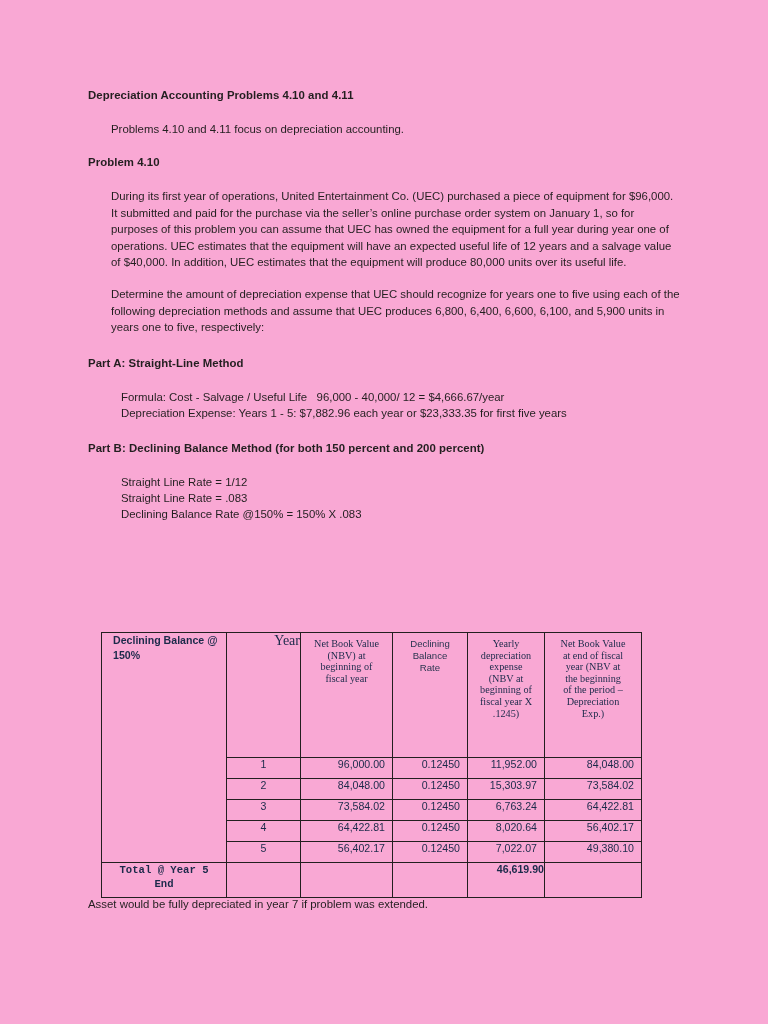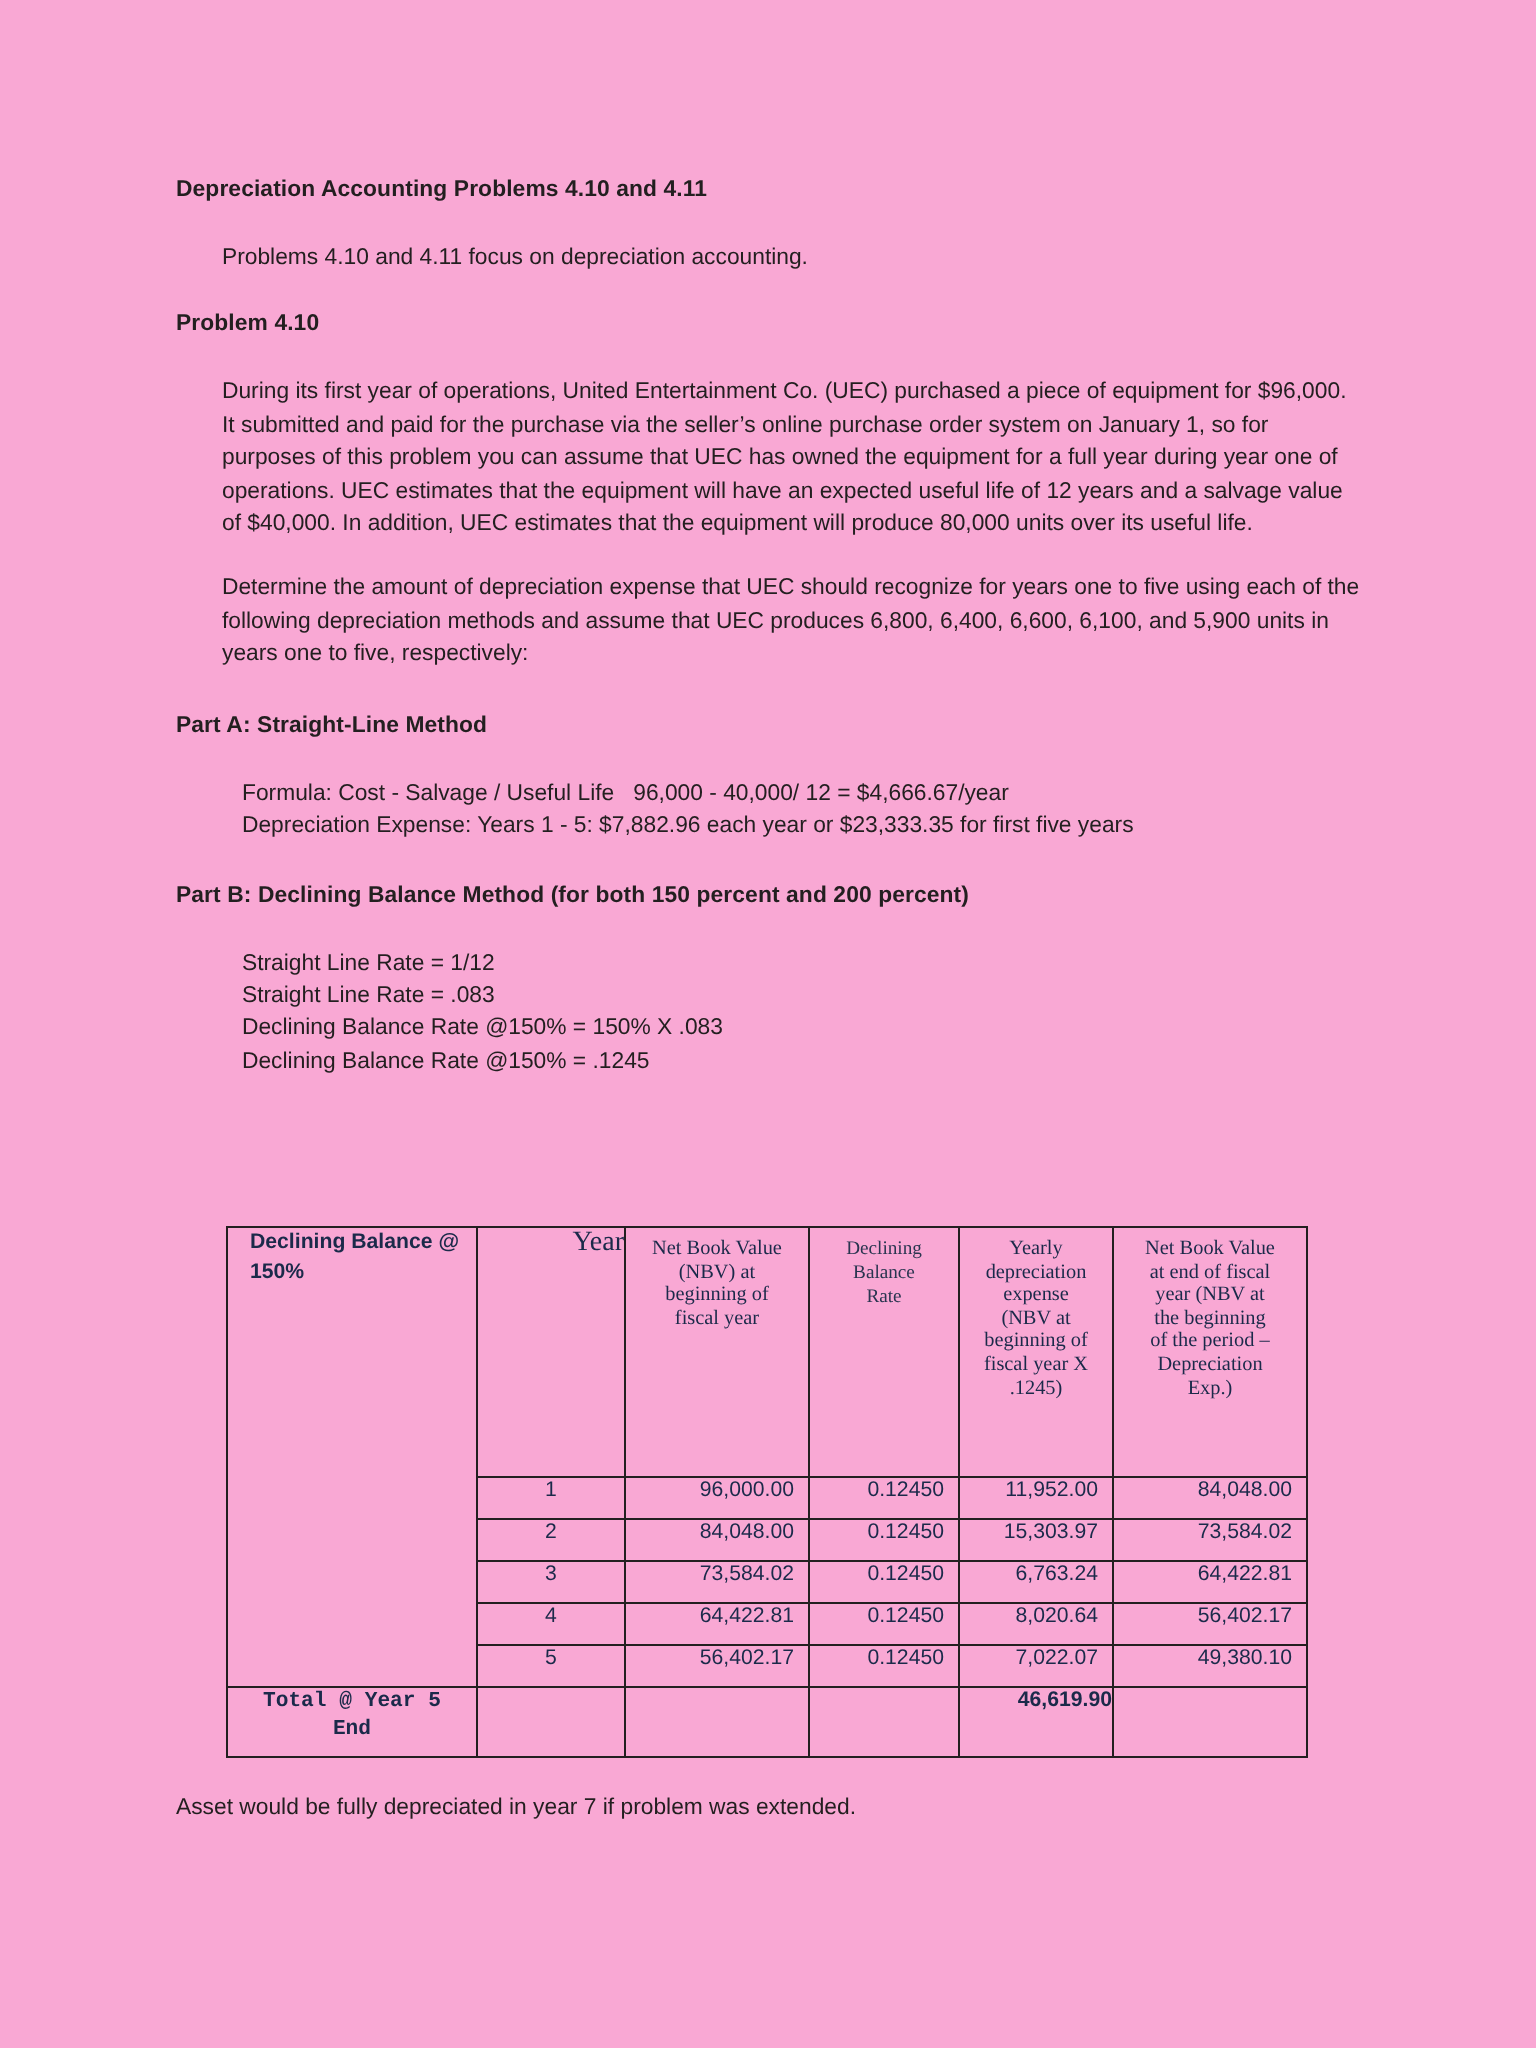--- a/index.html
+++ b/index.html
@@ -54,23 +54,22 @@
   }
 
   .sp-18 { height: 18px; }
   .sp-16 { height: 16px; }
   .sp-20 { height: 20px; }
 
   
   .tbl-wrap {
     position: absolute;
     left: 101px;
-    top: 613px;
+    top: 632px;
     width: 540px;
-    margin-left: 12px;
   }
   table.dep {
     border-collapse: collapse;
     width: 540px;
     table-layout: fixed;
     color: #1b2a4a;
   }
   table.dep td {
     border: 1px solid #231f20;
     vertical-align: top;
@@ -91,21 +90,21 @@
   }
   .hdr-serif {
     font-family: "Liberation Serif", serif;
     font-size: 10.2px;
     line-height: 11.6px;
     text-align: center;
     padding-top: 5px;
     color: #1b2a4a;
   }
   .hdr-sans {
-    font-family: Liberation Serif, serif;
+    font-family: Liberation Sans, sans-serif;
     font-size: 9.6px;
     line-height: 11.8px;
     text-align: center;
     padding-top: 5px;
     color: #2a3550;
   }
   td.hdr-label {
     vertical-align: middle;
   }
   .corner-label {
@@ -214,21 +213,20 @@
 
     <div class="sp-20"></div>
 
     <div class="h-bold">Part B: Declining Balance Method (for both 150 percent and 200 percent)</div>
 
     <div class="sp-18"></div>
 
     <div class="tight-line">Straight Line Rate = 1/12</div>
     <div class="tight-line">Straight Line Rate = .083</div>
     <div class="tight-line">Declining Balance Rate @150% = 150% X .083</div>
-    <div class="tight-line">Declining Balance Rate @150% = .1245</div>
 
   </div>
 
   <div class="tbl-wrap">
     <table class="dep">
       <colgroup>
         <col class="c0">
           <col class="c1">
           <col class="c2">
           <col class="c3">

